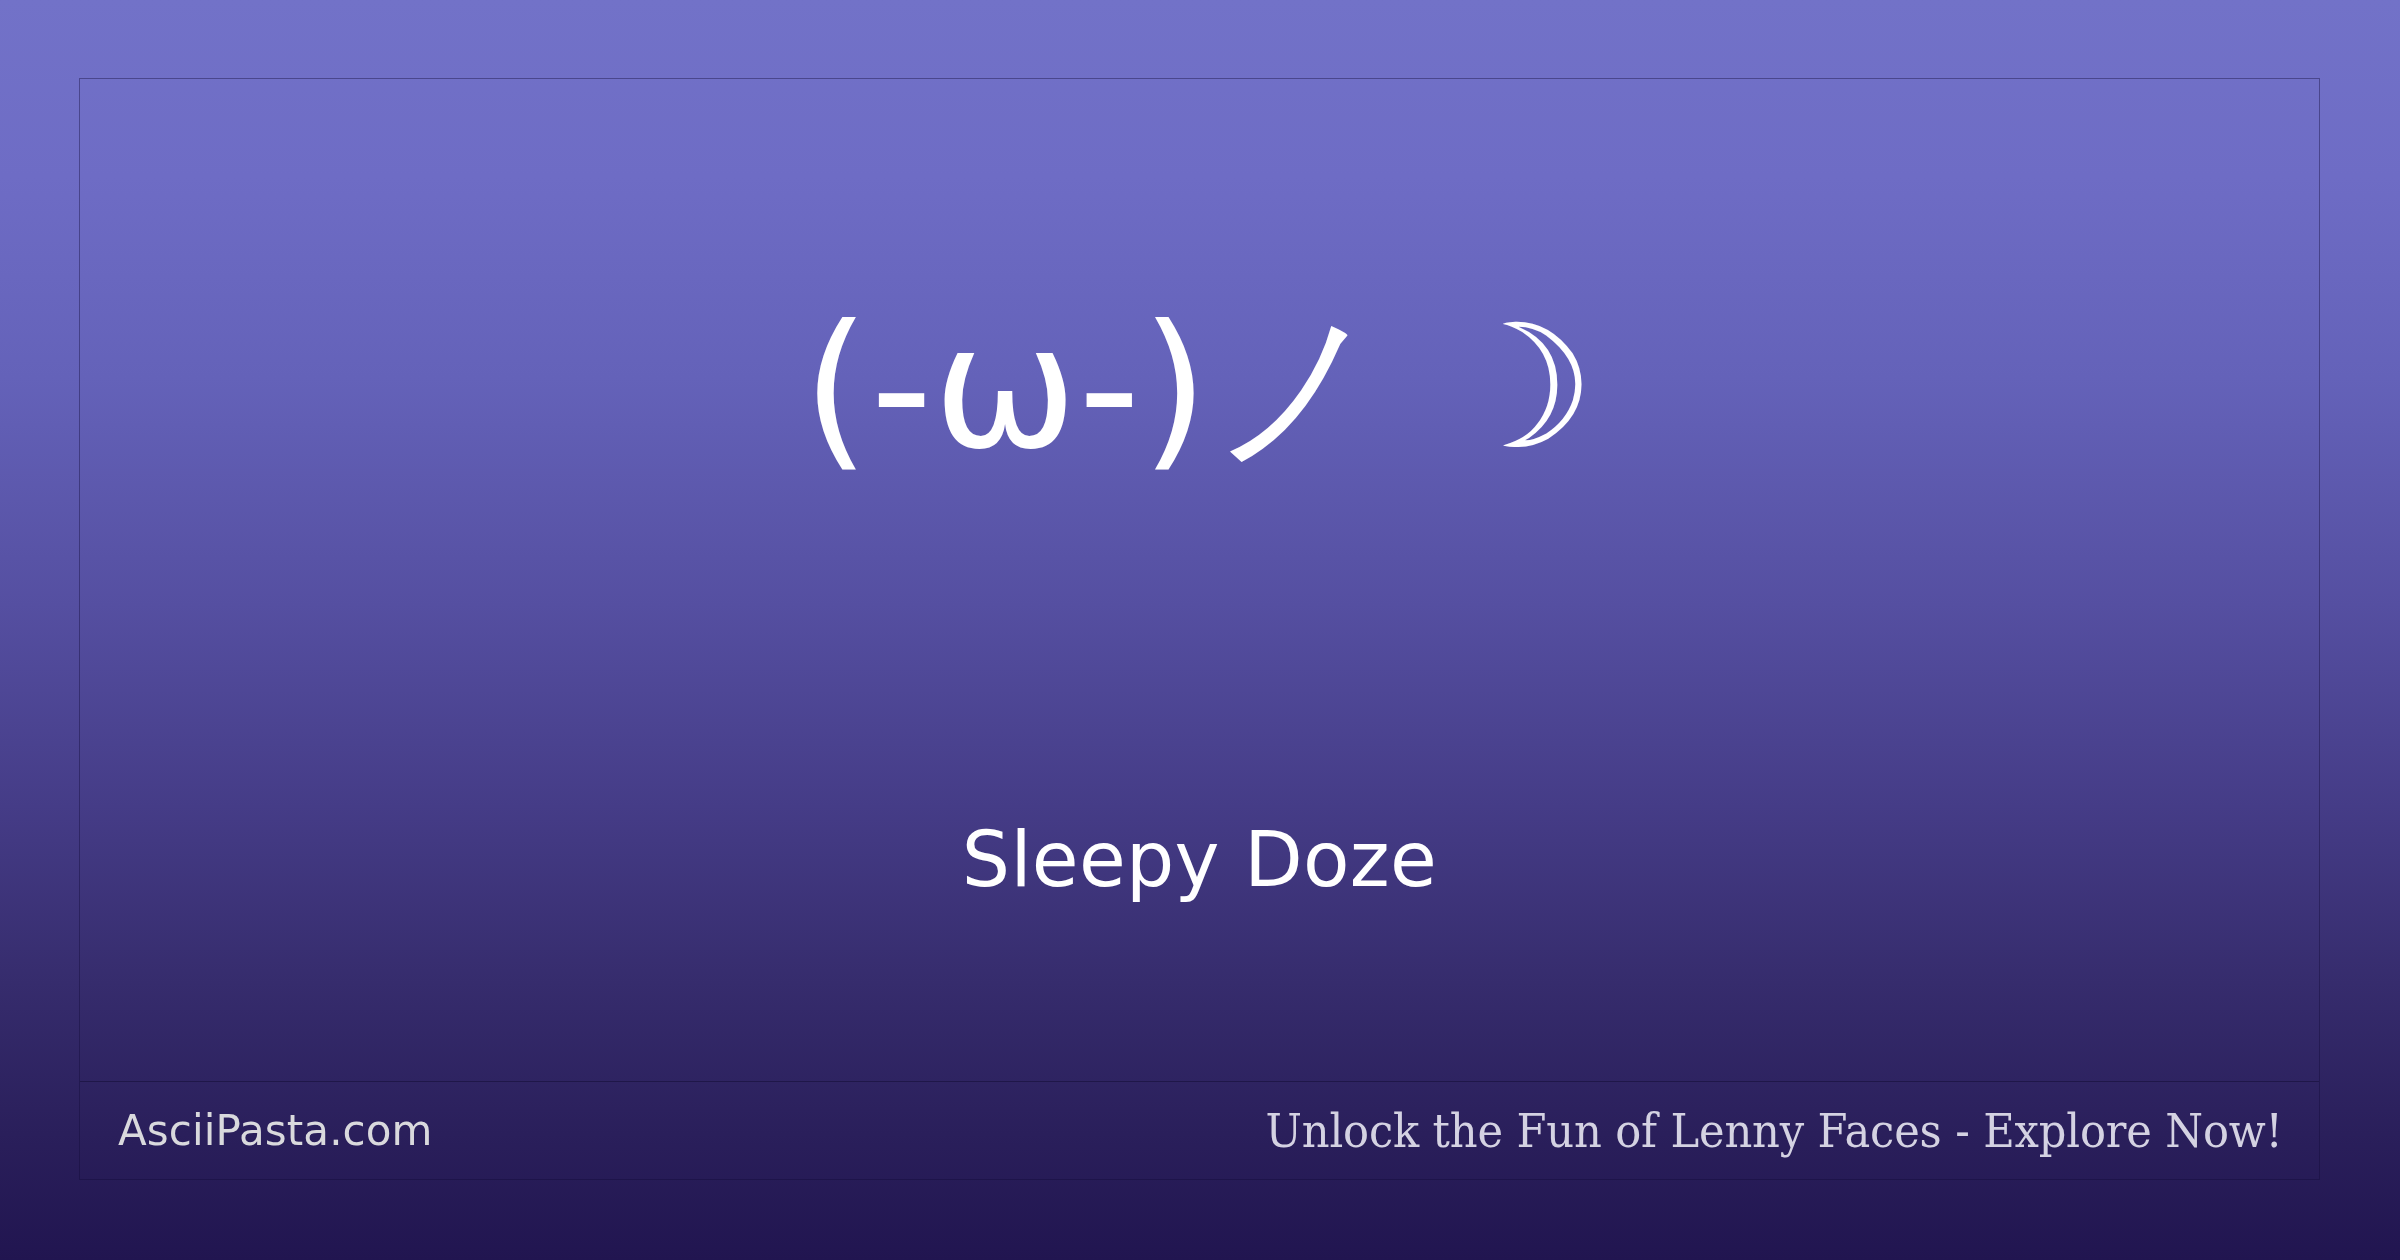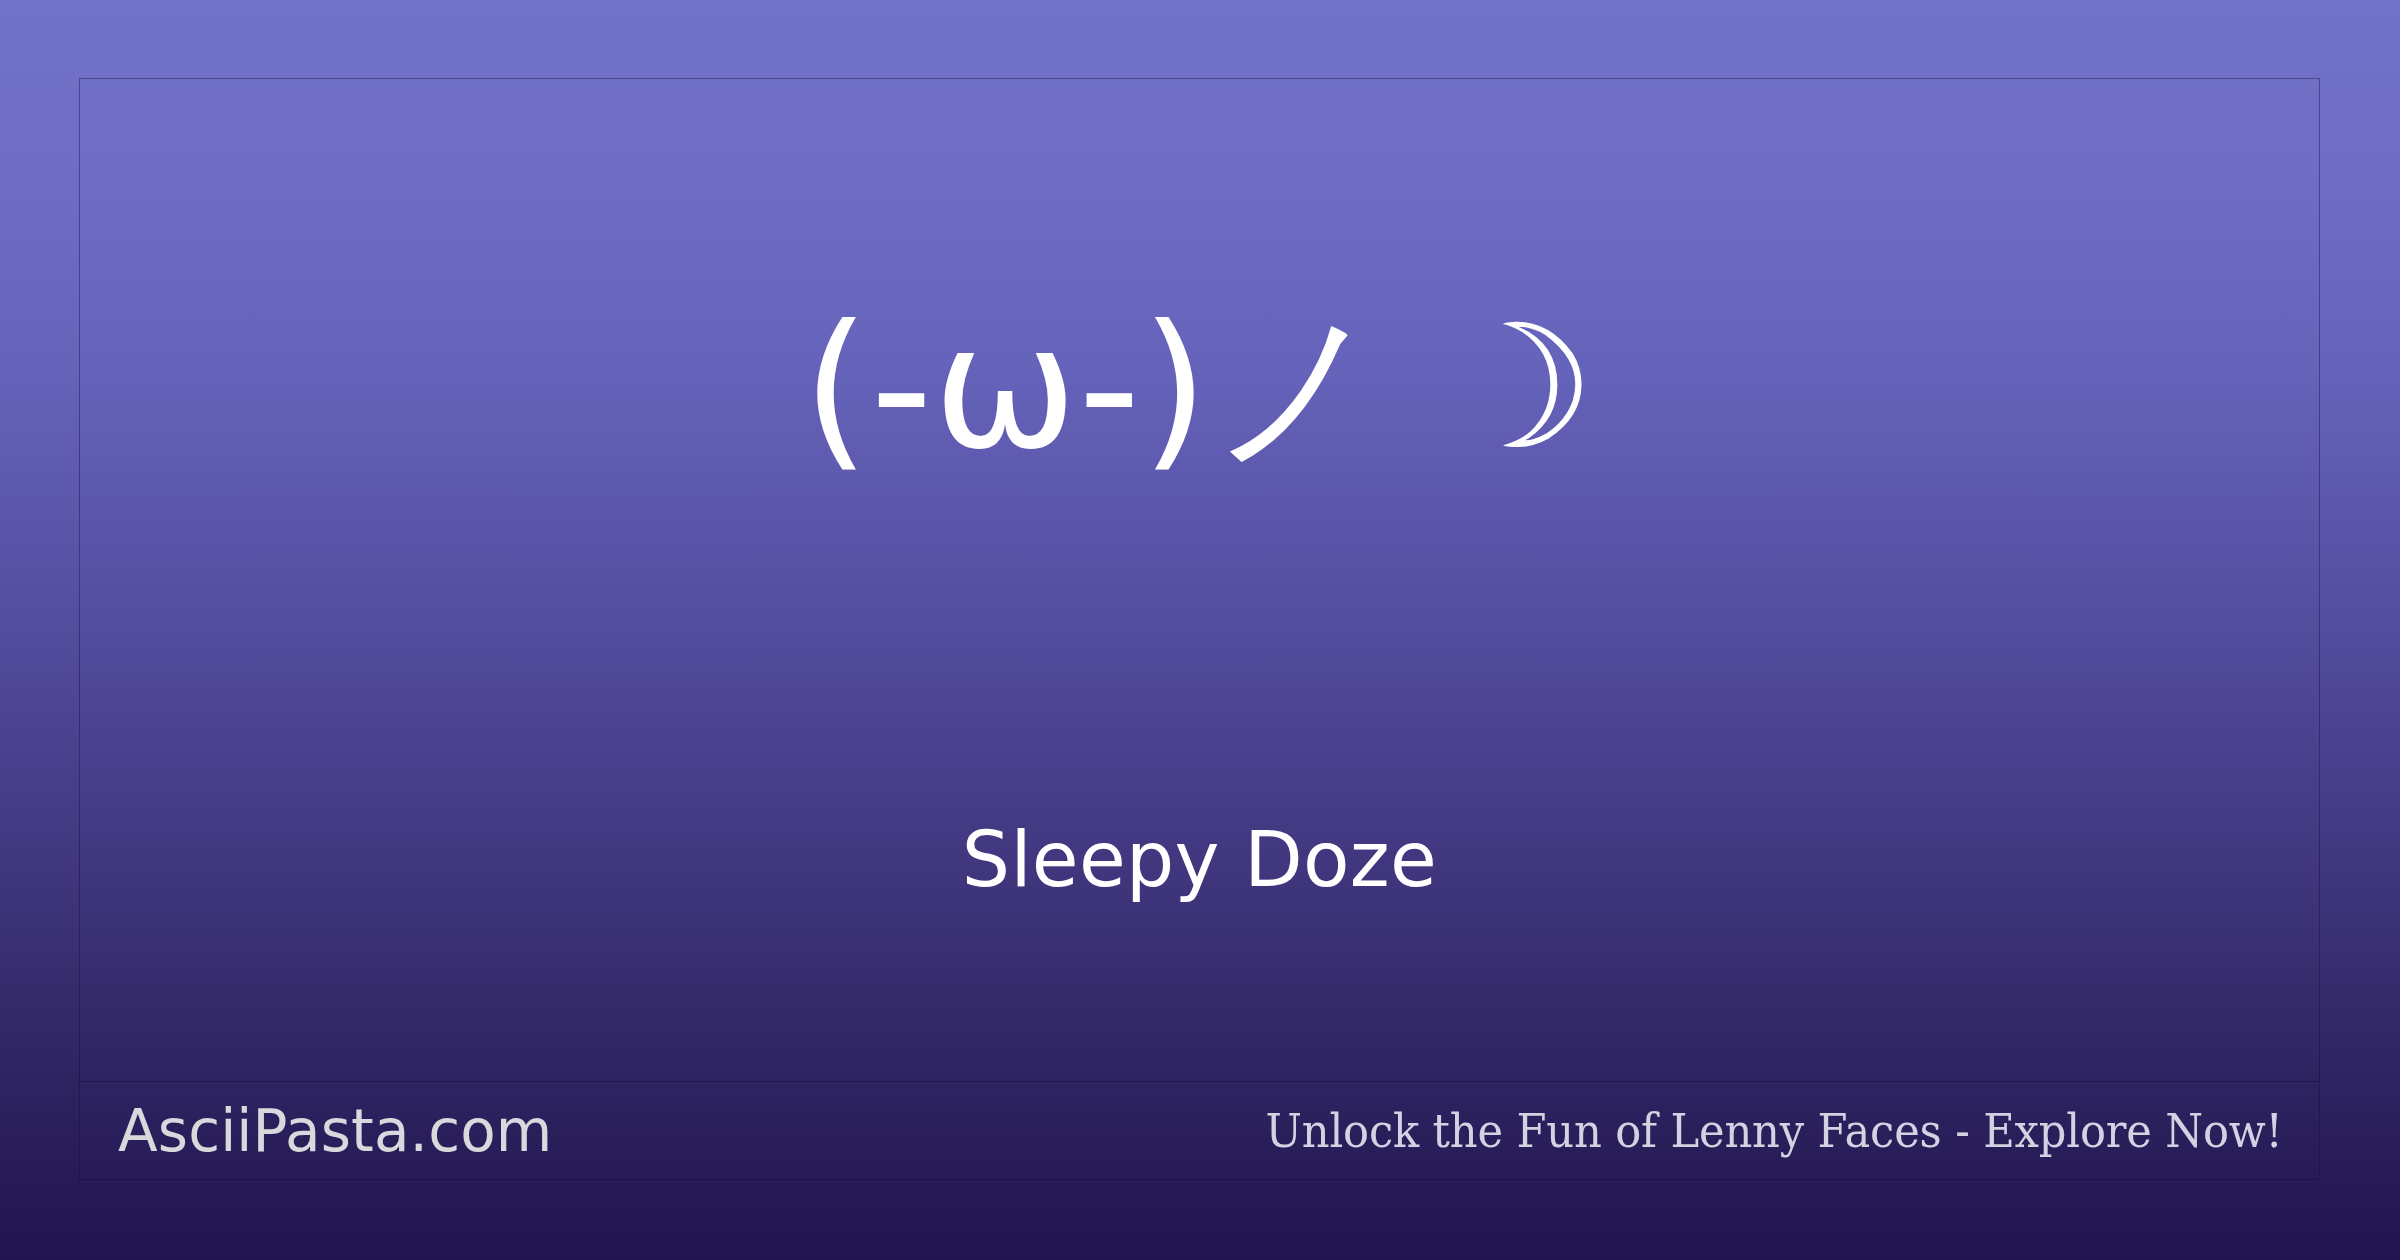--- a/index.html
+++ b/index.html
@@ -90,21 +90,21 @@
     display: flex;
     align-items: center;
     justify-content: space-between;
     padding: 0 36px 0 38px;
     box-sizing: border-box;
   }
 
   #brand-name {
     color: #d9d9dd;
     font-family: "DejaVu Sans", "Liberation Sans", sans-serif;
-    font-size: 58px;
+    font-size: 42px;
     font-weight: 400;
     letter-spacing: 0.002em;
     line-height: 1;
     white-space: nowrap;
   }
 
   #footer-tagline {
     color: #d4d2e2;
     font-family: "DejaVu Serif", "Liberation Serif", serif;
     font-size: 47px;

